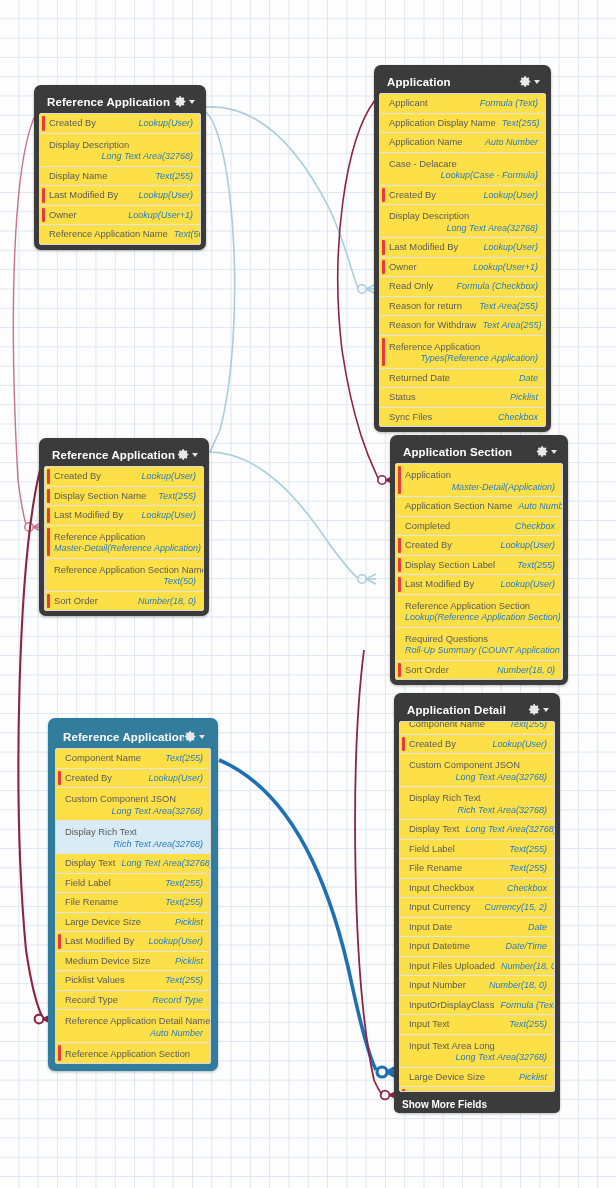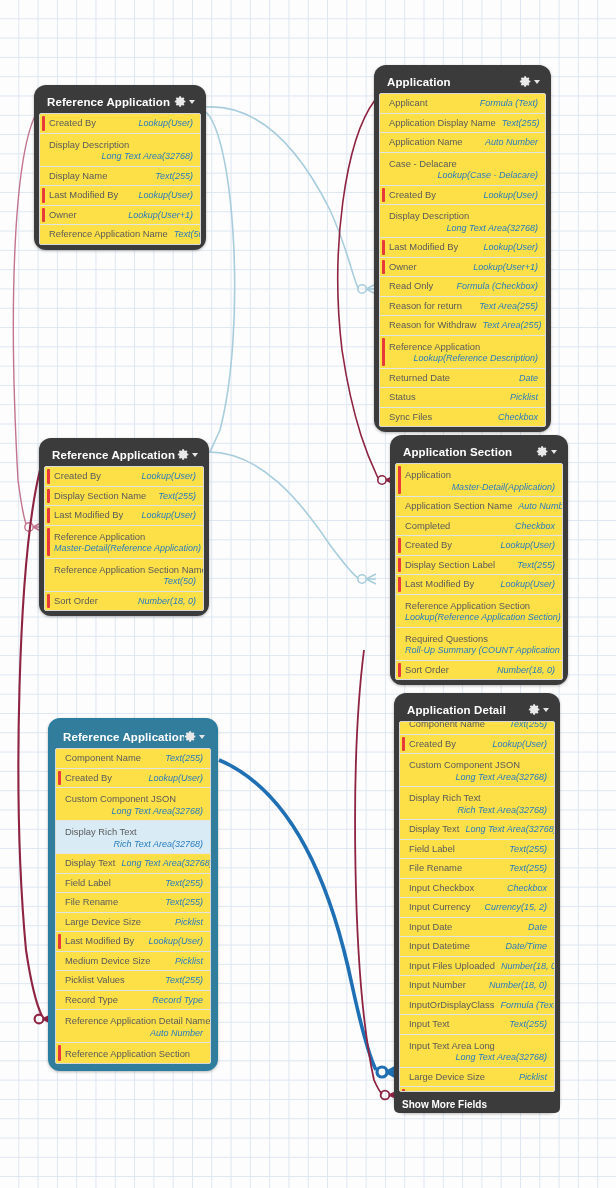--- a/index.html
+++ b/index.html
@@ -18,21 +18,21 @@
       linear-gradient(to right, #dde6f2 1px, transparent 1px),
       linear-gradient(to bottom, #dde6f2 1px, transparent 1px);
     background-size:19.3px 19.3px;
     background-position:-1px -1px;
   }
   #links{position:absolute;inset:0;pointer-events:none;}
 
   
   .entity{
     position:absolute;
-    border-radius:12px;
+    border-radius:7px;
     box-sizing:border-box;
     box-shadow:0 1px 3px rgba(0,0,0,.28);
   }
   .entity.dark{ background:#3b3b3b; padding:5px; }
   .entity.sel{ background:#327d9c; padding:5px; border:2px solid #2c7ea1;}
   .entity .hdr{
     height:23px;
     display:flex;align-items:center;
     padding:0 6px 0 8px;
     color:#ffffff;
@@ -219,21 +219,21 @@
             <span class="ftype">Text(255)</span>
           </div>
         </div>
         <div class="row">
           <div class="line1">
             <span class="fname">Application Name</span>
             <span class="ftype">Auto Number</span>
           </div>
         </div>
         <div class="row wrap">
-          <div class="line1"><span class="fname">Case - Delacare</span><span class="ftype">Lookup(Case - Delacare)</span></div>
+          <div class="line1"><span class="fname">Case - Delacare</span><span class="ftype">Lookup(Case - Formula)</span></div>
         </div>
         <div class="row">
           <span class="req"></span>
           <div class="line1">
             <span class="fname">Created By</span>
             <span class="ftype">Lookup(User)</span>
           </div>
         </div>
         <div class="row wrap">
           <div class="line1"><span class="fname">Display Description</span><span class="ftype">Long Text Area(32768)</span></div>
@@ -265,21 +265,21 @@
           </div>
         </div>
         <div class="row">
           <div class="line1">
             <span class="fname">Reason for Withdraw</span>
             <span class="ftype">Text Area(255)</span>
           </div>
         </div>
         <div class="row wrap">
           <span class="req"></span>
-          <div class="line1"><span class="fname">Reference Application</span><span class="ftype">Lookup(Reference Description)</span></div>
+          <div class="line1"><span class="fname">Reference Application</span><span class="ftype">Types(Reference Application)</span></div>
         </div>
         <div class="row">
           <div class="line1">
             <span class="fname">Returned Date</span>
             <span class="ftype">Date</span>
           </div>
         </div>
         <div class="row">
           <div class="line1">
             <span class="fname">Status</span>

